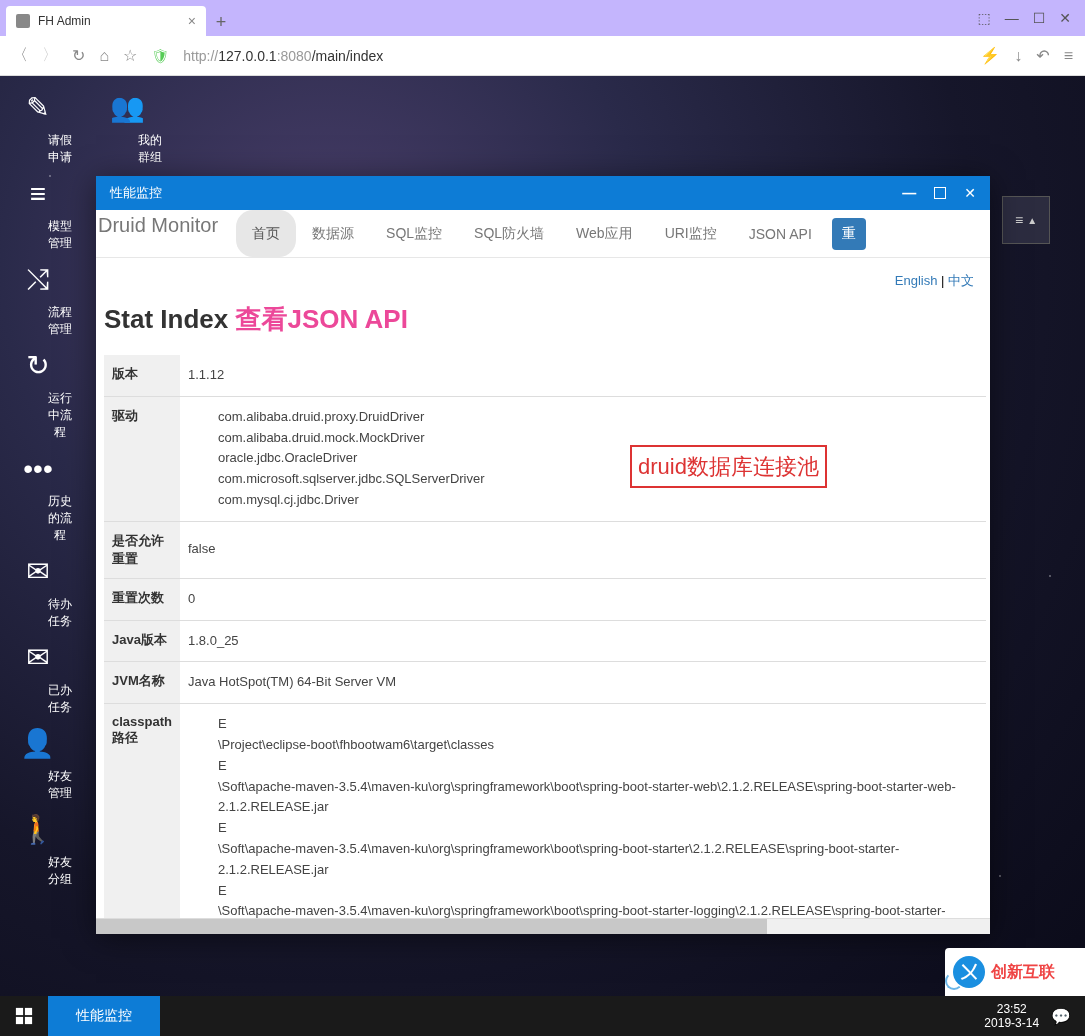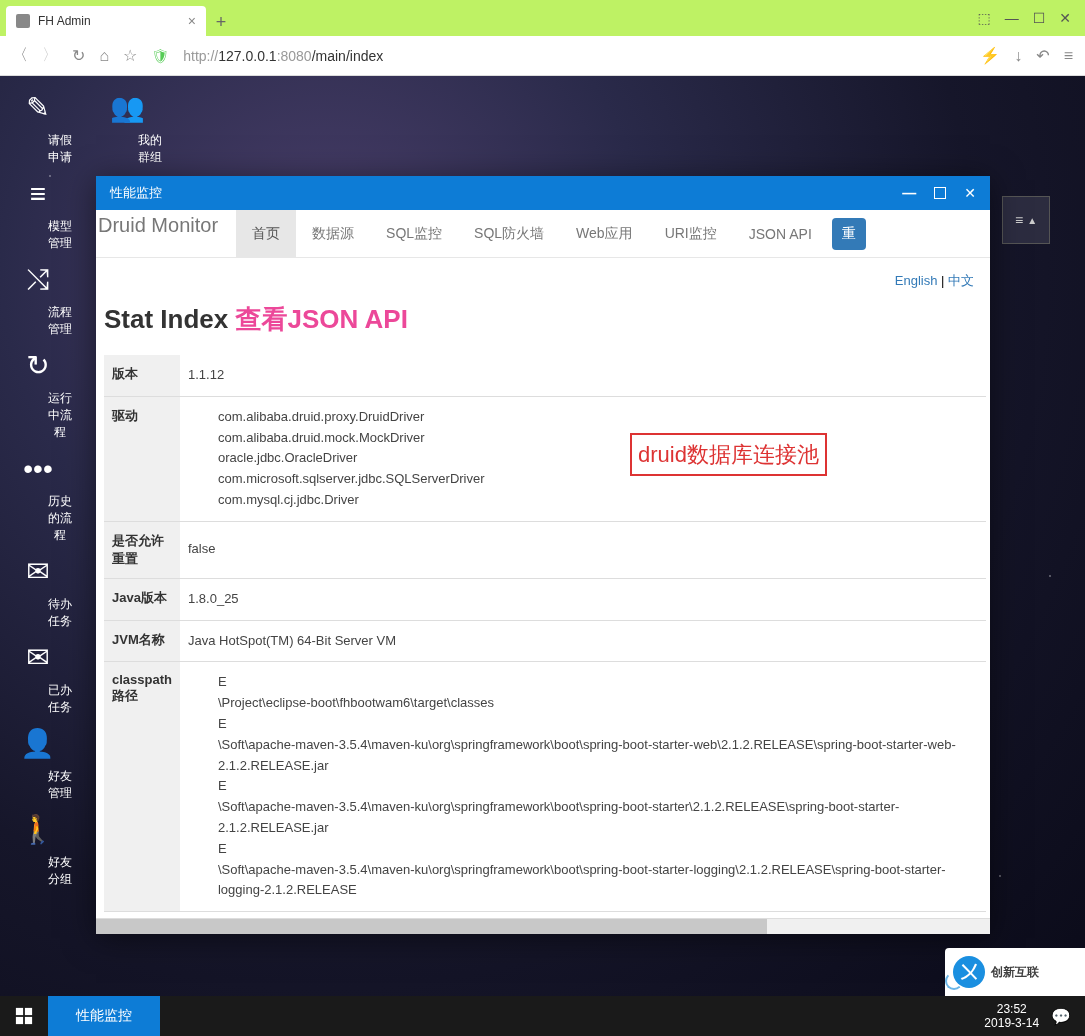--- a/index.html
+++ b/index.html
@@ -1,19 +1,19 @@
 <!DOCTYPE html>
 <html><head>
 <meta charset="utf-8">
 <style>
 * { margin:0; padding:0; box-sizing:border-box; font-family:"Microsoft YaHei",Arial,sans-serif; }
 body { width:1085px; height:1036px; overflow:hidden; background:#1a1a2e; position:relative; }
 
 
-.browser-tabs { height:36px; background:#bef264; display:flex; align-items:center; }
+.browser-tabs { height:36px; background:#c4b5fd; display:flex; align-items:center; }
 .tab { height:30px; width:200px; background:#fff; margin-left:6px; margin-top:6px; border-radius:4px 4px 0 0; display:flex; align-items:center; padding:0 10px; font-size:12px; color:#333; position:relative; }
 .tab-favicon { width:14px; height:14px; background:#888; border-radius:2px; margin-right:8px; }
 .tab-close { margin-left:auto; font-size:14px; color:#888; cursor:pointer; }
 .new-tab { width:30px; text-align:center; font-size:18px; color:#666; cursor:pointer; padding-top:8px; }
 .window-controls { margin-left:auto; display:flex; gap:14px; padding-right:14px; font-size:14px; color:#555; }
 .window-controls span { cursor:pointer; }
 .url-bar { height:40px; background:#fff; border-bottom:1px solid #ddd; display:flex; align-items:center; padding:0 12px; gap:14px; }
 .url-bar .nav-icon { color:#888; font-size:16px; cursor:pointer; }
 .url-bar .nav-icon.disabled { color:#ccc; }
 .shield { color:#5c5; font-size:14px; }
@@ -53,21 +53,21 @@
 .inner-titlebar { height:34px; background:#0d7cd6; color:#fff; display:flex; align-items:center; padding:0 14px; font-size:13px; }
 .inner-titlebar .title { flex:1; }
 .inner-titlebar .ctrl { cursor:pointer; margin-left:18px; font-size:14px; display:flex; align-items:center;}
 .inner-titlebar .ctrl.min::before{content:"—";font-weight:bold;}
 .inner-titlebar .ctrl.max{width:12px;height:12px;border:1.5px solid #fff;}
 .inner-titlebar .ctrl.close::before{content:"✕";}
 
 .druid-nav { height:48px; border-bottom:1px solid #e7e7e7; display:flex; align-items:center; padding-left:0;}
 .druid-brand { font-size:20px; color:#777; padding:0 18px 16px 2px;text-align:center; }
 .druid-tabs { display:flex; height:100%; }
-.druid-tab { padding:0 16px; font-size:14px; color:#777; display:flex; align-items:center; cursor:pointer; white-space:nowrap;}
+.druid-tab { padding:0 16px; font-size:14px; color:#777; display:flex; align-items:center; cursor:pointer; white-space:nowrap;border-radius:17px;}
 .druid-tab.active { background:#e7e7e7; color:#555; }
 .druid-tab.primary { background:#337ab7; color:#fff; border-radius:4px; height:32px; margin:8px 4px; padding:0 10px;}
 
 .druid-body { flex:1; overflow:auto; padding:10px 4px 10px 8px; position:relative;}
 .lang-switch { text-align:right; font-size:13px; padding:4px 12px 8px; }
 .lang-switch a { color:#337ab7; text-decoration:none; cursor:pointer;}
 .stat-title { font-size:26px; font-weight:bold; color:#333; padding:4px 0 18px 0;}
 .stat-title a { color:#ec4899; text-decoration:none;}
 
 .info-table { width:100%; border-collapse:collapse; font-size:13px;}
@@ -87,21 +87,21 @@
 .taskbar .task { padding:0 28px; display:flex; align-items:center; background:#0d7cd6; font-size:14px;}
 .taskbar .spacer { flex:1; }
 .taskbar .clock-area { display:flex; align-items:center; gap:12px; padding:0 14px;}
 .taskbar .clock { text-align:center; line-height:1.2; font-size:12px;}
 .taskbar .comment-ic { font-size:16px;}
 
 
 .watermark { position:absolute; right:0; bottom:40px; width:140px; height:48px; background:#fff; border-radius:4px 0 0 0; display:flex; align-items:center; gap:6px; padding:4px 8px; z-index:25; font-size:11px; color:#1a6fbf;}
 .watermark .logo-c { width:32px; height:32px; border-radius:50%; background:#1a8fe0; color:#fff; display:flex; align-items:center; justify-content:center; font-size:16px; font-weight:bold; position:relative;}
 .watermark .logo-c::after{content:"";position:absolute;left:-8px;bottom:-2px;width:14px;height:14px;border:2px solid #6bb6e8;border-radius:50%;border-right-color:transparent;border-top-color:transparent;}
-.watermark .txt { font-weight:bold; font-size:12px; color:#404040;}
+.watermark .txt { font-weight:bold; font-size:16px; color:#ef4444;}
 
 
 .hscroll { height:16px; background:#f0f0f0; border-top:1px solid #ddd;}
 .hscroll-thumb { height:100%; width:75%; background:#c8c8c8;}
 
 </style>
 </head>
 <body>
 
 <div class="browser-tabs">
@@ -228,26 +228,30 @@
             </tr>
         <tr>
               <th>驱动</th>
               <td id="driver-cell" style="position:relative;">
 
         <span class="line">com.alibaba.druid.proxy.DruidDriver</span>
                 <span class="line">com.alibaba.druid.mock.MockDriver</span>
                 <span class="line">oracle.jdbc.OracleDriver</span>
                 <span class="line">com.microsoft.sqlserver.jdbc.SQLServerDriver</span>
                 <span class="line">com.mysql.cj.jdbc.Driver</span>
-                <div class="annotation-box" style="left:450px;top:36px;">druid数据库连接池</div>
+                <div class="annotation-box" style="left:450px;top:48px;">druid数据库连接池</div>
               </td>
             </tr>
         <tr>
               <th>是否允许重置</th>
               <td>false</td>
+            </tr>
+        <tr>
+              <th>重置次数</th>
+              <td>0</td>
             </tr>
         <tr>
               <th>Java版本</th>
               <td>1.8.0_25</td>
             </tr>
         <tr>
               <th>JVM名称</th>
               <td>Java HotSpot(TM) 64-Bit Server VM</td>
             </tr>
         <tr>

